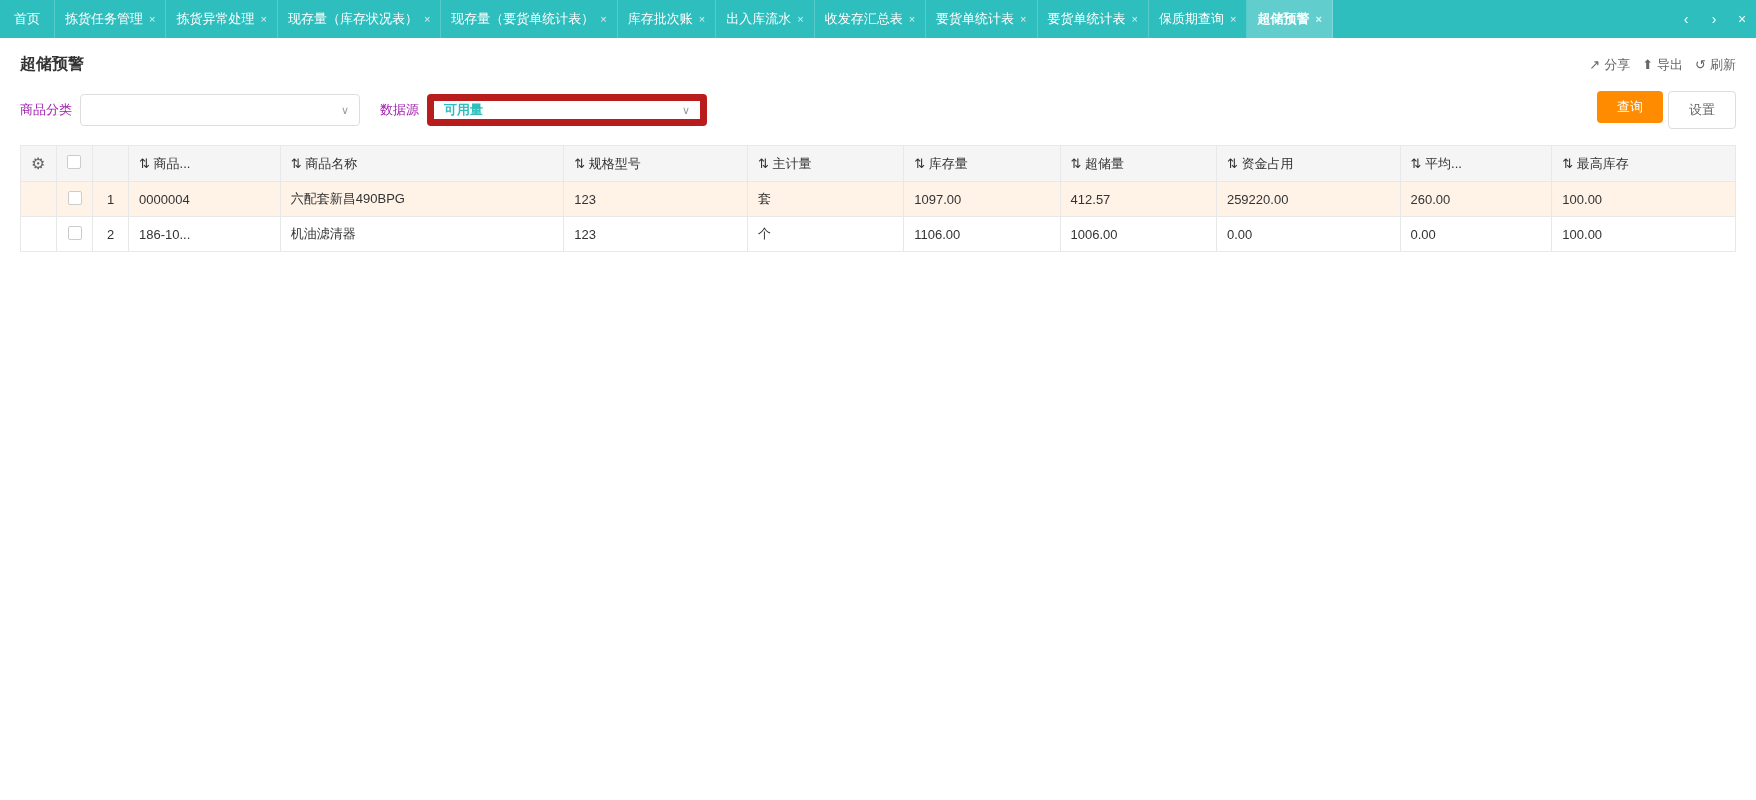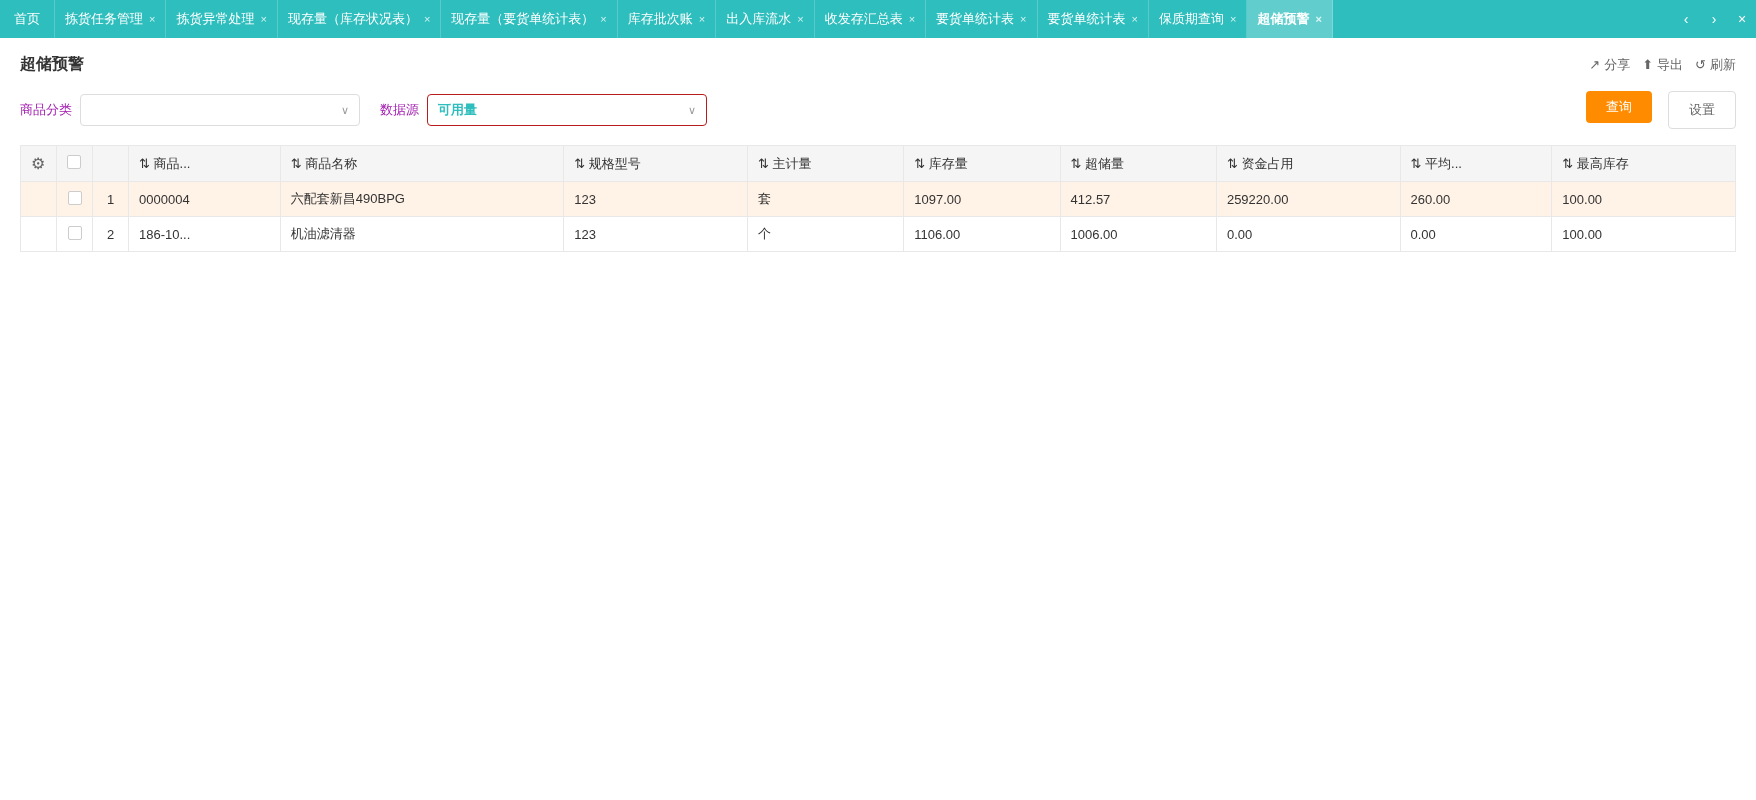--- a/index.html
+++ b/index.html
@@ -130,21 +130,21 @@
       align-items: center;
       justify-content: space-between;
       position: relative;
     }
     .filter-select-text { color: #999; }
     .filter-select-arrow { color: #999; font-size: 11px; }
 
     .filter-actions {
       margin-left: auto;
       display: flex;
-      gap: 16px;
+      gap: 5px;
     }
     .btn-query {
       background: #ff8c00;
       color: #fff;
       border: none;
       border-radius: 4px;
       padding: 0 20px;
       height: 32px;
       font-size: 13px;
       cursor: pointer;
@@ -216,21 +216,21 @@
       font-size: 16px;
       cursor: pointer;
     }
     .datasource-value {
       color: #2dbebd;
       font-weight: bold;
     }
     .filter-ds-select {
       width: 280px;
       height: 32px;
-      border: 1px solid #b91c1c;
+      border: 7px solid #b91c1c;
       border-radius: 4px;
       padding: 0 10px;
       font-size: 13px;
       color: #333;
       background: #fff;
       cursor: pointer;
       display: flex;
       align-items: center;
       justify-content: space-between;
     }

